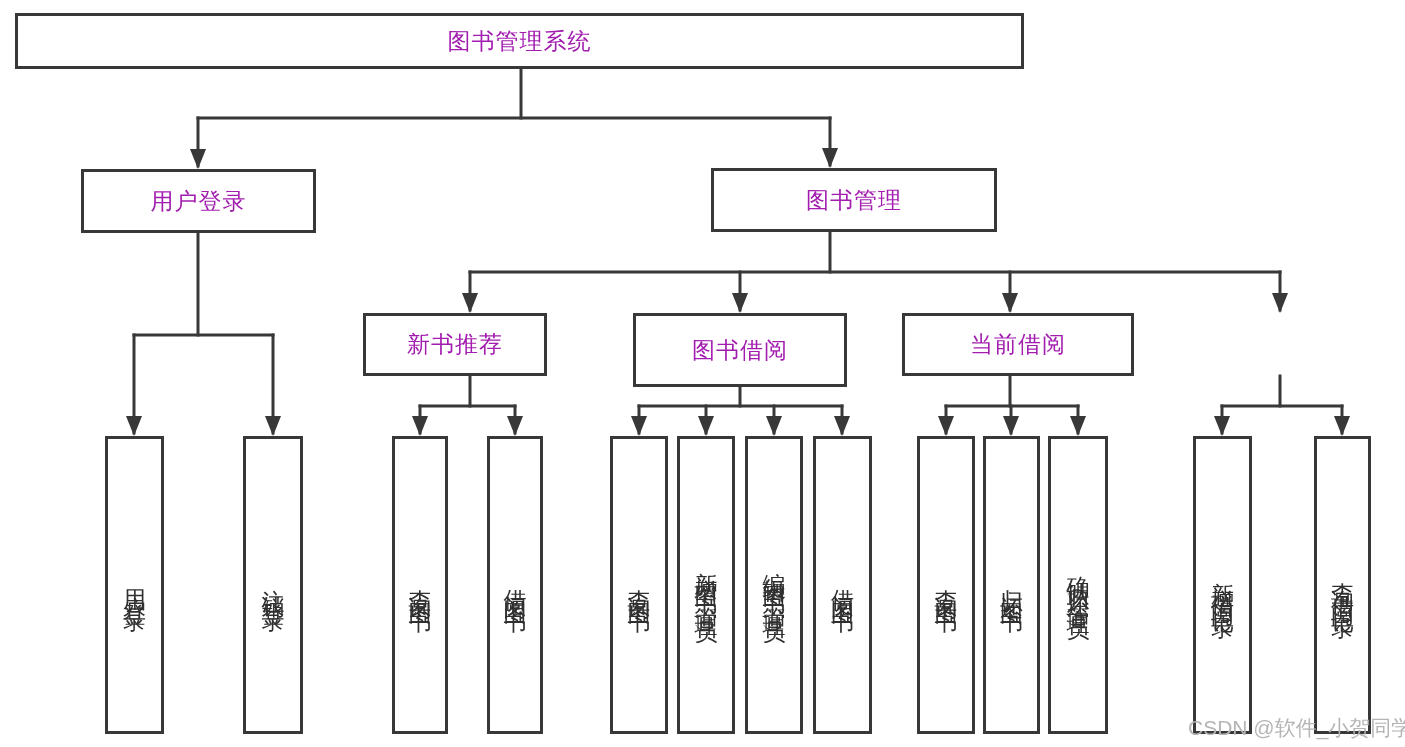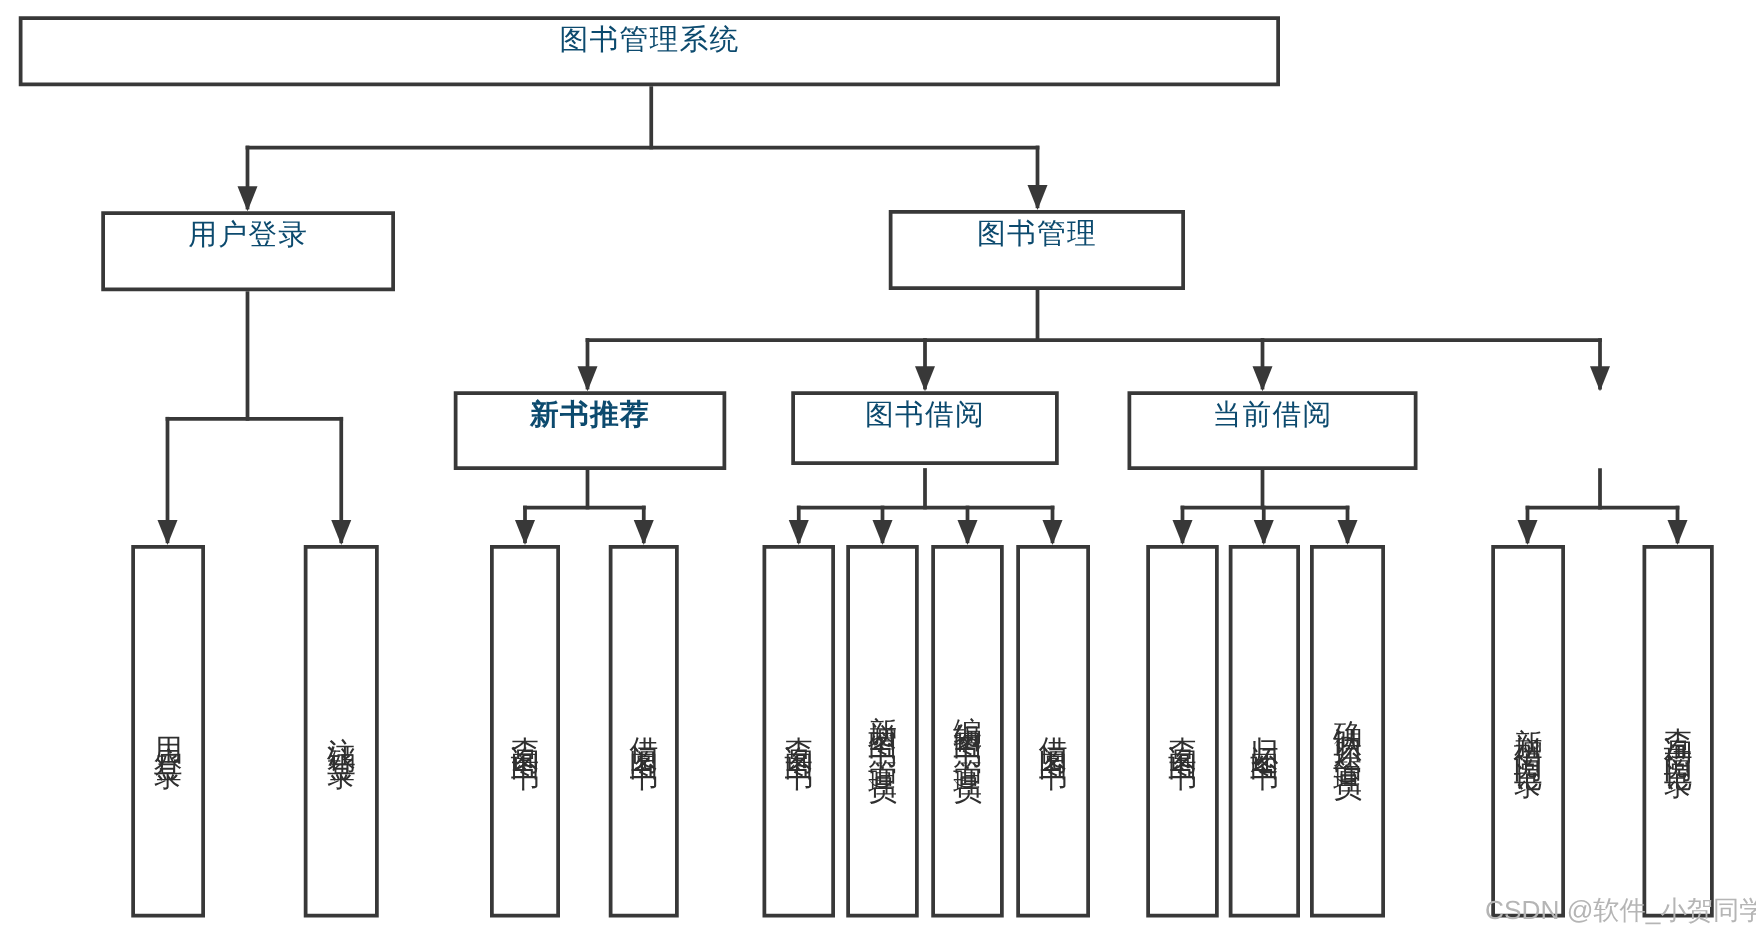--- a/index.html
+++ b/index.html
@@ -11,24 +11,24 @@
     background: #ffffff;
     overflow: hidden;
   }
   #wires { position: absolute; left: 0; top: 0; }
   .hbox {
     position: absolute;
     box-sizing: border-box;
     border: 3px solid #383838;
     background: #ffffff;
     display: flex;
-    align-items: flex-start;
+    align-items: center;
     justify-content: center;
     font-size: 23px;
-    color: #0c4a6e;
+    color: #a21caf;
     letter-spacing: 1px;
     white-space: nowrap;
   }
   .vbox {
     position: absolute;
     box-sizing: border-box;
     border: 3px solid #383838;
     background: #ffffff;
     display: flex;
     align-items: center;
@@ -133,28 +133,28 @@
     </g>
   </svg>
 
   <div class="hbox" style="left:15px; top:13px; width:1009px; height:56px;">
     <span>图书管理系统</span>
   </div>
 
   <div class="hbox" style="left:81px; top:169px; width:235px; height:64px;">
     <span>用户登录</span>
   </div>
-  <div class="hbox" style="left:711px; top:168px; width:237px; height:64px;">
+  <div class="hbox" style="left:711px; top:168px; width:286px; height:64px;">
     <span>图书管理</span>
   </div>
 
-  <div class="hbox" style="left:363px; top:313px; width:218px; height:63px;font-weight:bold;">
+  <div class="hbox" style="left:363px; top:313px; width:184px; height:63px;">
     <span>新书推荐</span>
   </div>
-  <div class="hbox" style="left:633px; top:313px; width:214px; height:59px;">
+  <div class="hbox" style="left:633px; top:313px; width:214px; height:74px;">
     <span>图书借阅</span>
   </div>
   <div class="hbox" style="left:902px; top:313px; width:232px; height:63px;">
     <span>当前借阅</span>
   </div>
 
   <div class="vbox" style="left:105px; top:436px; width:59px; height:298px;">
     <span>用户登录</span>
   </div>
   <div class="vbox" style="left:243px; top:436px; width:60px; height:298px;">

